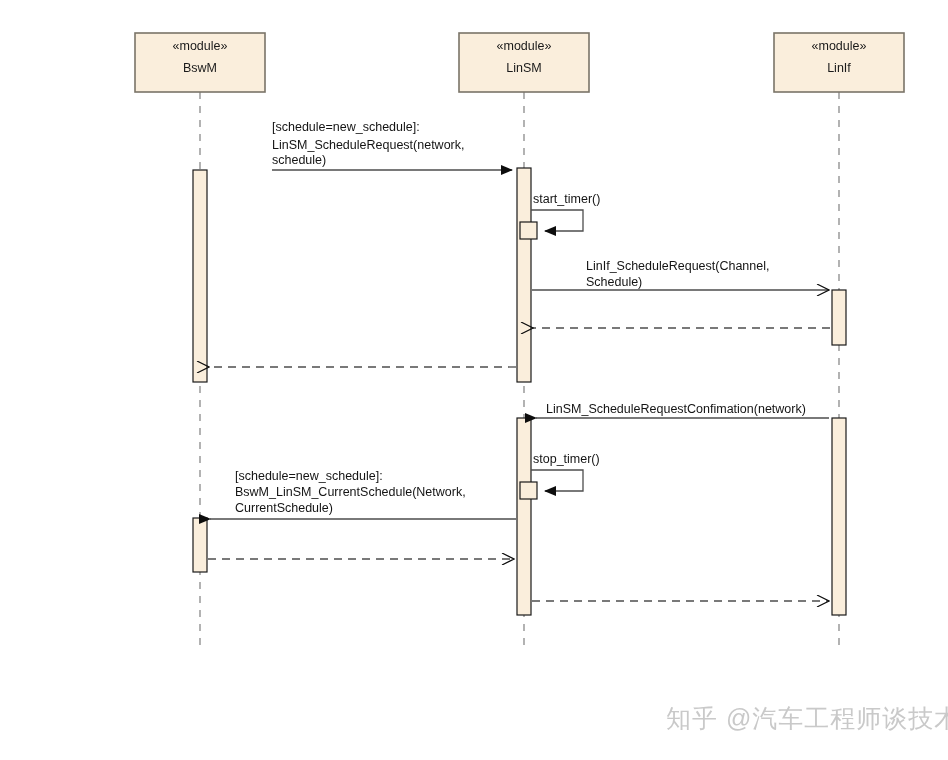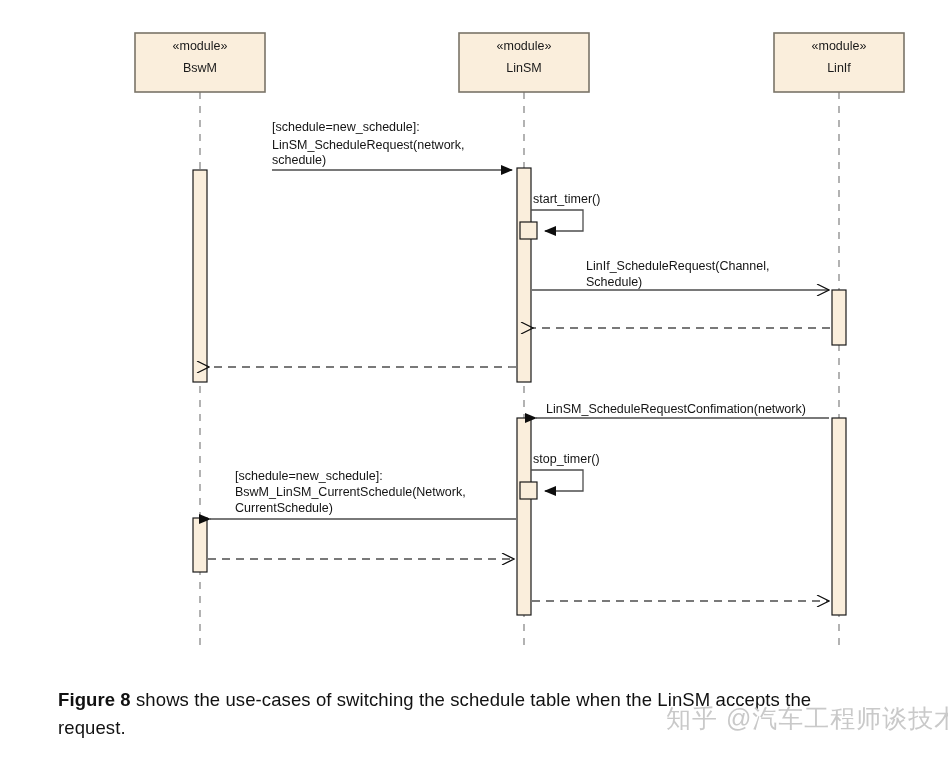--- a/index.html
+++ b/index.html
@@ -188,17 +188,16 @@
       <line x1="208" y1="559" x2="514" y2="559" stroke="#4d4d4d" stroke-width="1.3" stroke-dasharray="8,6" marker-end="url(#arrow-open)"></line>
     </g>
 
      LinIf (return) ===================== --&gt;
     <g>
       <line x1="532" y1="601" x2="829" y2="601" stroke="#4d4d4d" stroke-width="1.3" stroke-dasharray="8,6" marker-end="url(#arrow-open)"></line>
     </g>
 
   </svg>
 
-  <div class="caption"><b>Figure 8</b><span> shows the use-cases of switching the schedule table when the LinSM accepts the request.</span></div>
 
   <div class="watermark">知乎 @汽车工程师谈技术</div>
 
 </div>
 
 </body></html>

